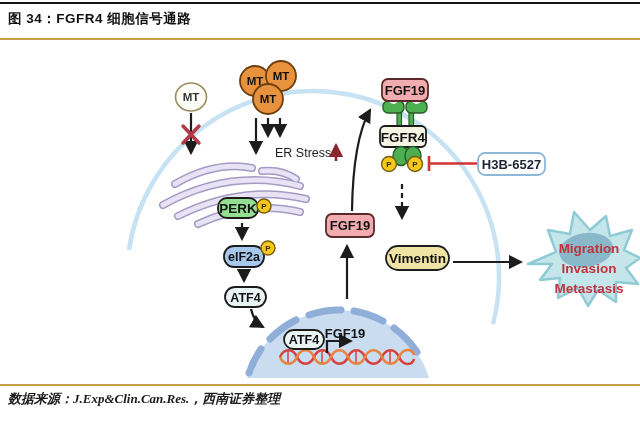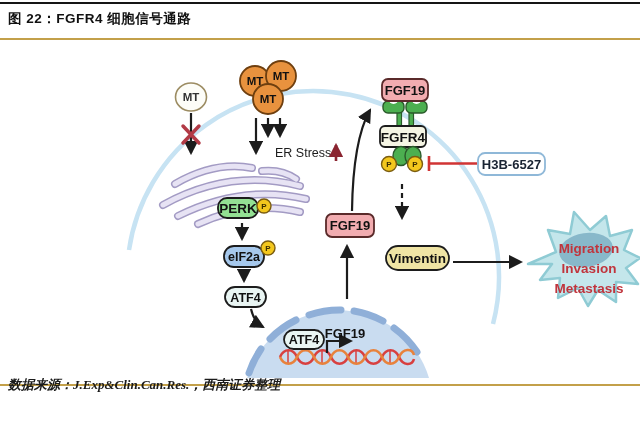--- a/index.html
+++ b/index.html
@@ -4,37 +4,37 @@
 <style>
   html,body{margin:0;padding:0;background:#ffffff;}
   .page{position:relative;width:640px;height:427px;background:#ffffff;overflow:hidden;
         font-family:"Liberation Sans",sans-serif;}
   .top-rule{position:absolute;left:0;top:2px;width:640px;height:2px;background:#151515;}
   .page-title{position:absolute;left:8px;top:10px;font-size:13.5px;font-weight:bold;color:#111;
               letter-spacing:.5px;}
   .gold-rule{position:absolute;left:0;width:640px;height:1.5px;background:#C3A04A;}
   .gold-rule.under-title{top:38px;}
   .gold-rule.above-footer{top:384px;}
-  .footer-source{position:absolute;left:8px;top:376px;font-size:13px;font-style:italic;
+  .footer-source{position:absolute;left:8px;top:390px;font-size:13px;font-style:italic;
                  font-weight:600;color:#1b1b1b;font-family:"Liberation Serif",serif;}
   svg text{font-family:"Liberation Sans",sans-serif;}
   .lbl{font-weight:bold;fill:#111;}
   .p-lbl{font-weight:bold;fill:#3a2d00;font-size:8px;}
   .er-out{fill:none;stroke:#A39BC4;stroke-width:8;stroke-linecap:round;}
   .er-in{fill:none;stroke:#E7E3F4;stroke-width:5;stroke-linecap:round;}
   .arrow{fill:none;stroke:#1c1c1c;stroke-width:2.2;}
   .nuc-seg{fill:none;stroke:#8FAFD8;stroke-width:7;stroke-linecap:round;}
 </style>
 </head>
 <body>
 
 <div class="page">
 
   <div class="top-rule"></div>
-  <div class="page-title">图 22：FGFR4 细胞信号通路</div>
+  <div class="page-title">图 34：FGFR4 细胞信号通路</div>
   <div class="gold-rule under-title"></div>
 
   <svg width="640" height="427" viewBox="0 0 640 427" style="position:absolute;left:0;top:0;">
     <defs>
       <marker id="ab" viewBox="0 0 10 10" refX="8.5" refY="5" markerWidth="6.5" markerHeight="6.5" orient="auto-start-reverse">
         <path d="M0,0 L10,5 L0,10 z" fill="#1c1c1c"></path>
       </marker>
       <marker id="ar" viewBox="0 0 10 10" refX="8.5" refY="5" markerWidth="5.5" markerHeight="5.5" orient="auto-start-reverse">
         <path d="M0,0 L10,5 L0,10 z" fill="#8A2430"></path>
       </marker>

